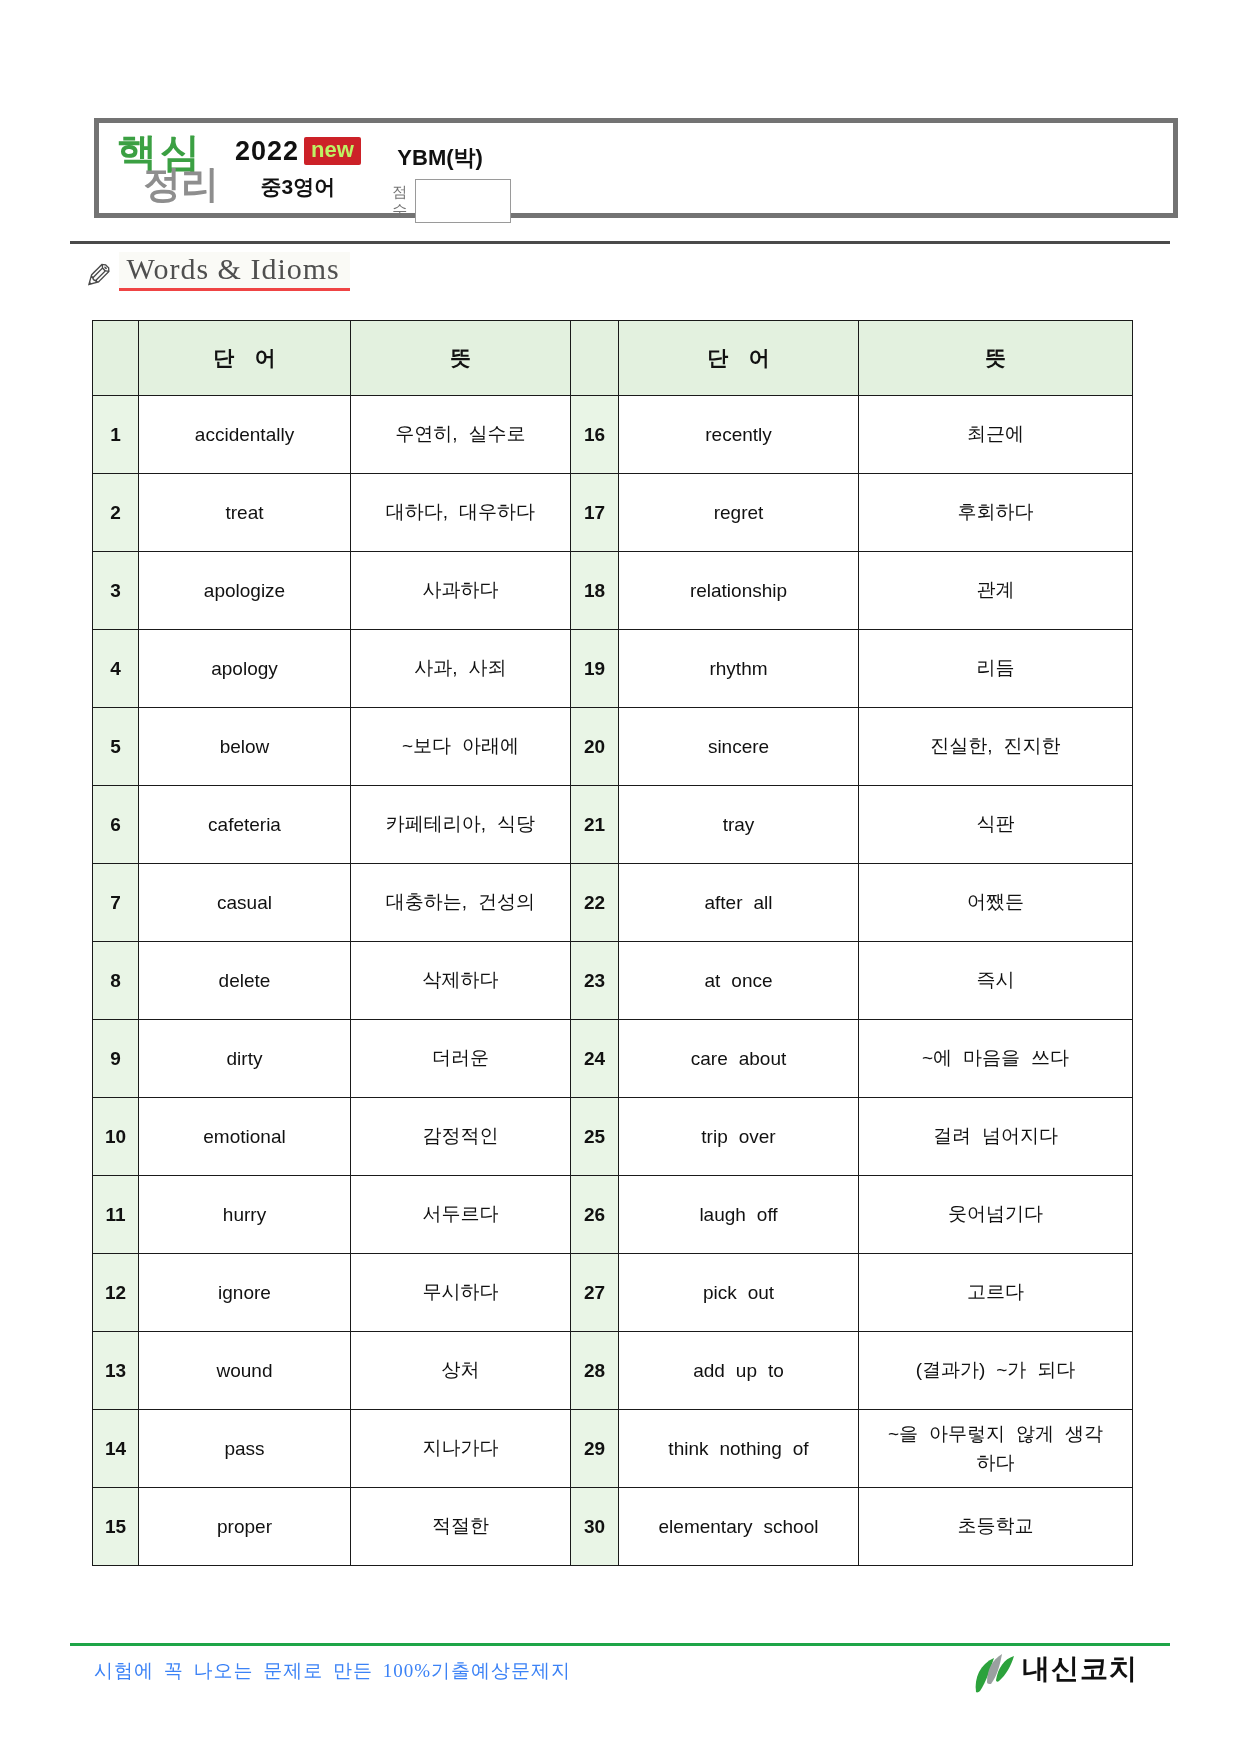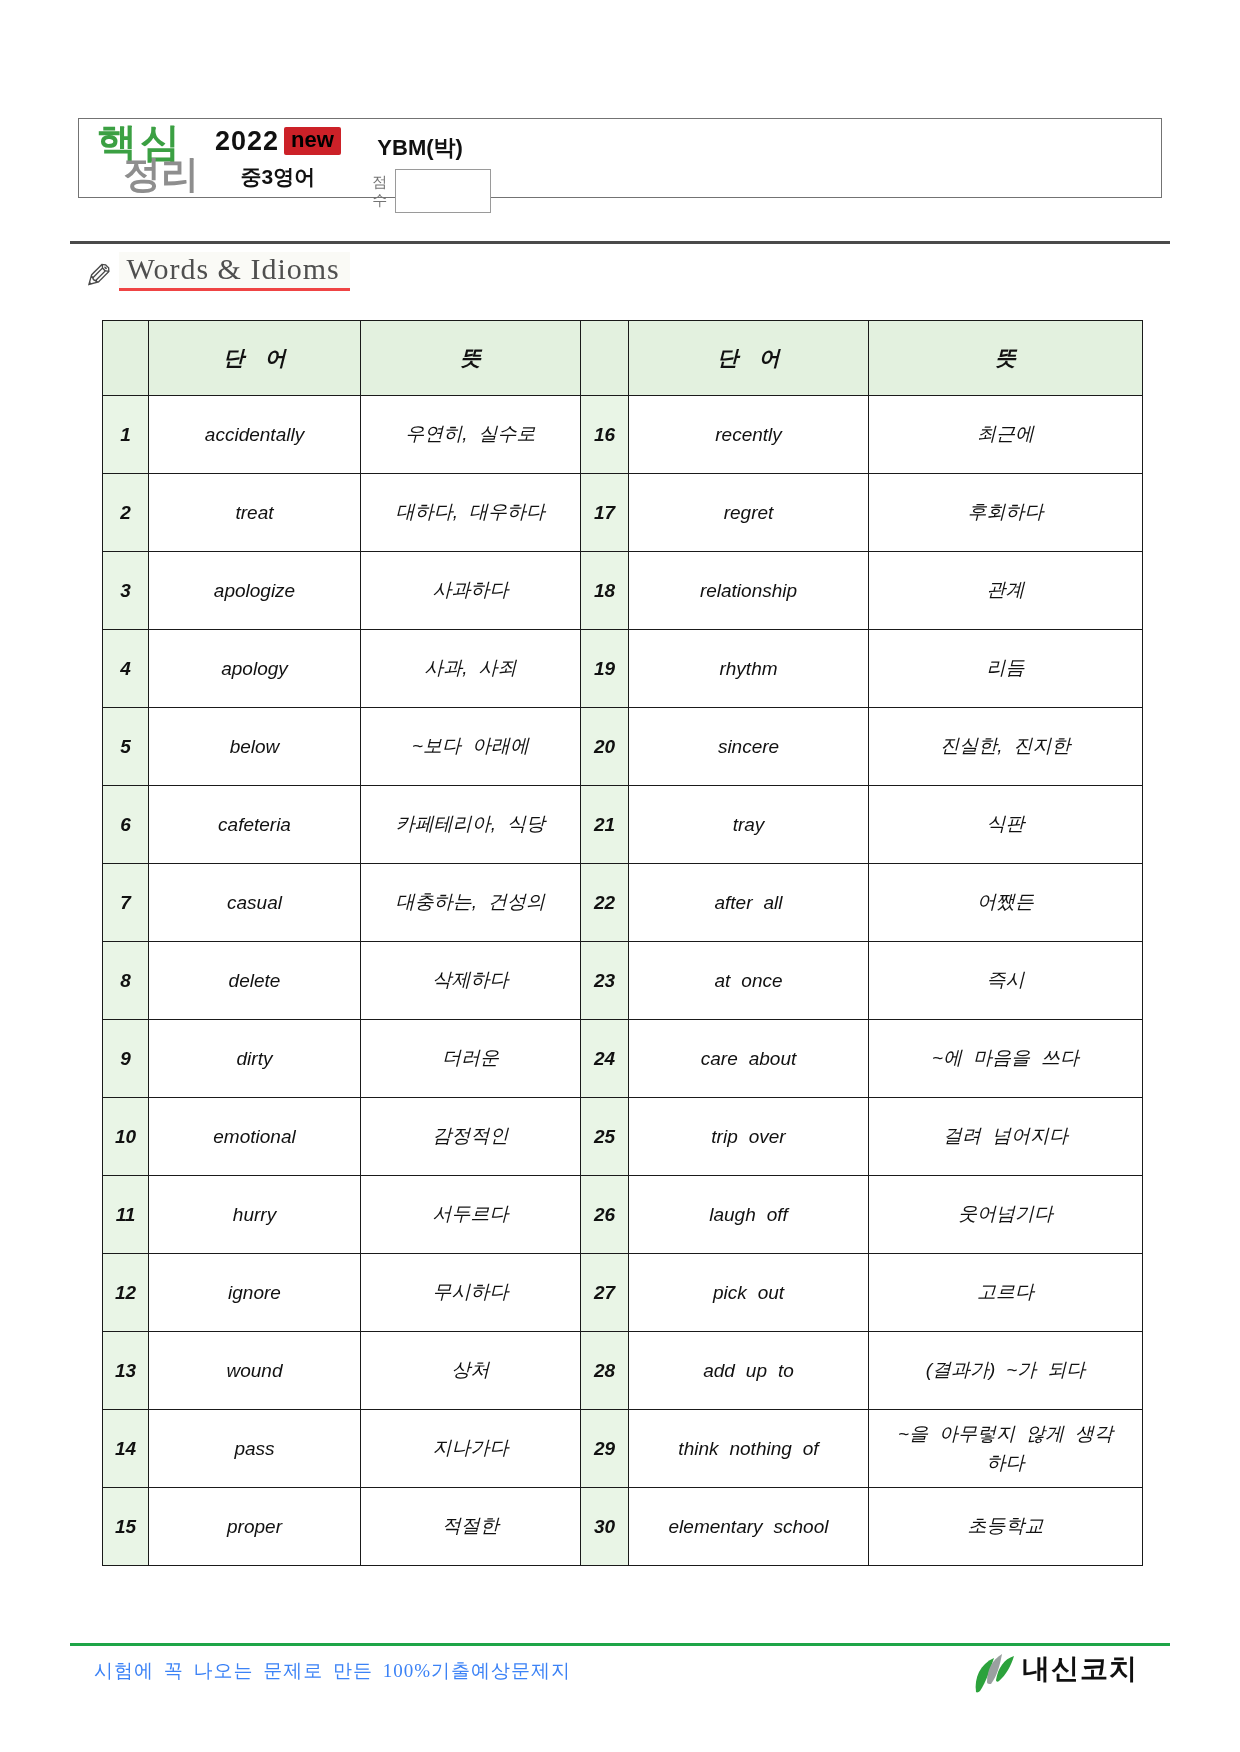--- a/index.html
+++ b/index.html
@@ -7,33 +7,33 @@
   body {
     width: 1240px; height: 1752px;
     position: relative;
     font-family: "Liberation Sans", "DejaVu Sans", sans-serif;
     color: #111;
   }
   .page { position: absolute; left: 78px; top: 0; width: 1084px; height: 1752px; }
 
   
   .header-box {
-    position: absolute; left: 0; top: 118px; width: 1084px; height: 80px;
-    border: 1px solid #737373;
+    position: absolute; left: 16px; top: 118px; width: 1084px; height: 100px;
+    border: 5px solid #737373;
     display: flex; align-items: center;
     padding: 6px 14px 6px 18px;
   }
   .logo { line-height: 0.92; font-weight: bold; flex: 0 0 auto; }
   .logo-line1 { color: #3ba043; font-size: 40px; letter-spacing: 3px; }
   .logo-line2 { color: #8e8e8e; font-size: 38px; margin-left: 26px; margin-top: -4px; }
   .edition { margin-left: 16px; flex: 0 0 auto; text-align: center; }
   .edition-top { display: flex; align-items: center; gap: 5px; }
   .edition-year { font-weight: bold; font-size: 27px; letter-spacing: 1px; }
   .new-badge {
-    background: #cc2128; color: #000000; font-weight: bold; font-size: 22px;
+    background: #cc2128; color: #bef264; font-weight: bold; font-size: 22px;
     padding: 0 7px 2px 7px; border-radius: 2px; line-height: 1.15;
   }
   .edition-grade { font-weight: bold; font-size: 21px; margin-top: 6px; }
   .doc-title {
     flex: 1 1 auto; text-align: center;
     font-weight: bold; font-size: 24px; letter-spacing: 0.5px; word-spacing: 6px;
     padding-right: 30px;
   }
   .pub-block { flex: 0 0 auto; width: 150px; display: flex; flex-direction: column; align-items: center; }
   .publisher { font-weight: bold; font-size: 22px; margin-bottom: 6px; align-self: flex-end; padding-right: 28px; margin-top: 29px; }
@@ -60,22 +60,22 @@
   .section-title {
     font-family: "Liberation Serif", "DejaVu Serif", serif;
     font-size: 30px; color: #4f4f4f; letter-spacing: 1px;
     background: #fafaf6;
     border-bottom: 3px solid #ef4444;
     padding: 0 10px 2px 8px;
   }
 
   
   .vocab-table {
-    position: absolute; left: 24px; top: 320px;
-    width: 1040px; border-collapse: collapse; table-layout: fixed; font-style: italic;
+    position: absolute; left: 14px; top: 320px;
+    width: 1040px; border-collapse: collapse; table-layout: fixed;
   }
   .vocab-table td, .vocab-table th { border: 1.5px solid #1a1a1a; }
   .vocab-table th {
     background: #e3f1df; font-weight: bold; font-size: 21px;
     height: 75px; letter-spacing: 0.35em; text-indent: 0.35em;
   }
   .vocab-table td { height: 78px; text-align: center; font-size: 19px; }
   td.num { background: #e9f5e6; font-weight: bold; }
   th.num-h { background: #e3f1df; }
   td.word { word-spacing: 0.30em; }

